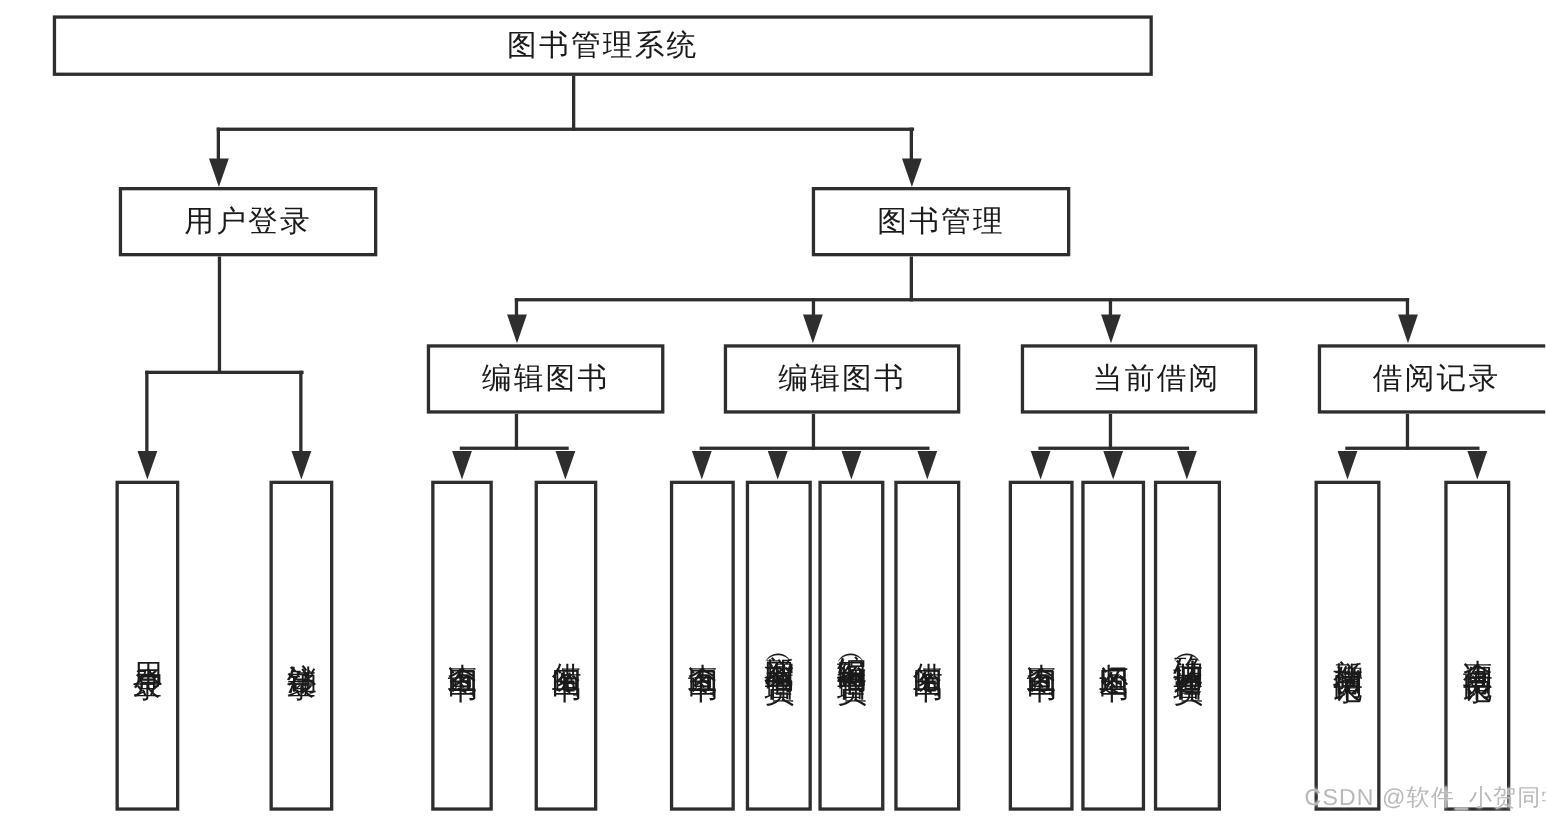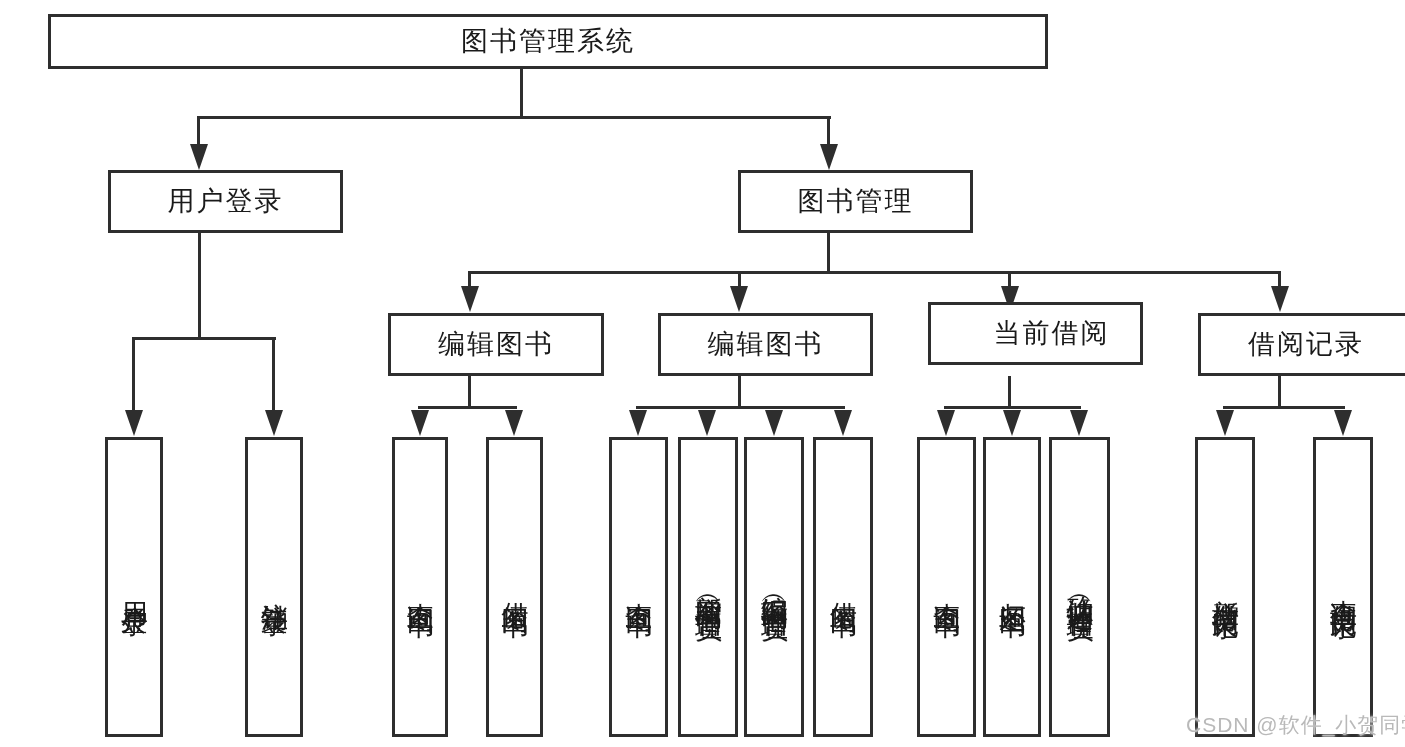--- a/index.html
+++ b/index.html
@@ -108,21 +108,21 @@
   <div class="hbox" style="left:712px;top:170px;width:235px;height:63px;">
     <span>图书管理</span>
   </div>
 
   <div class="hbox" style="left:362px;top:313px;width:216px;height:63px;">
     <span>编辑图书</span>
   </div>
   <div class="hbox" style="left:632px;top:313px;width:215px;height:63px;">
     <span>编辑图书</span>
   </div>
-  <div class="hbox" style="left:902px;top:302px;width:215px;height:63px;padding-left:32px;">
+  <div class="hbox" style="left:902px;top:313px;width:215px;height:63px;padding-left:32px;">
     <span>当前借阅</span>
   </div>
   <div class="hbox" style="left:1172px;top:313px;width:216px;height:63px;">
     <span>借阅记录</span>
   </div>
 
   <div class="vbox" style="left:105px;width:58px;">
     <span>用户登录</span>
   </div>
   <div class="vbox" style="left:245px;width:58px;">

